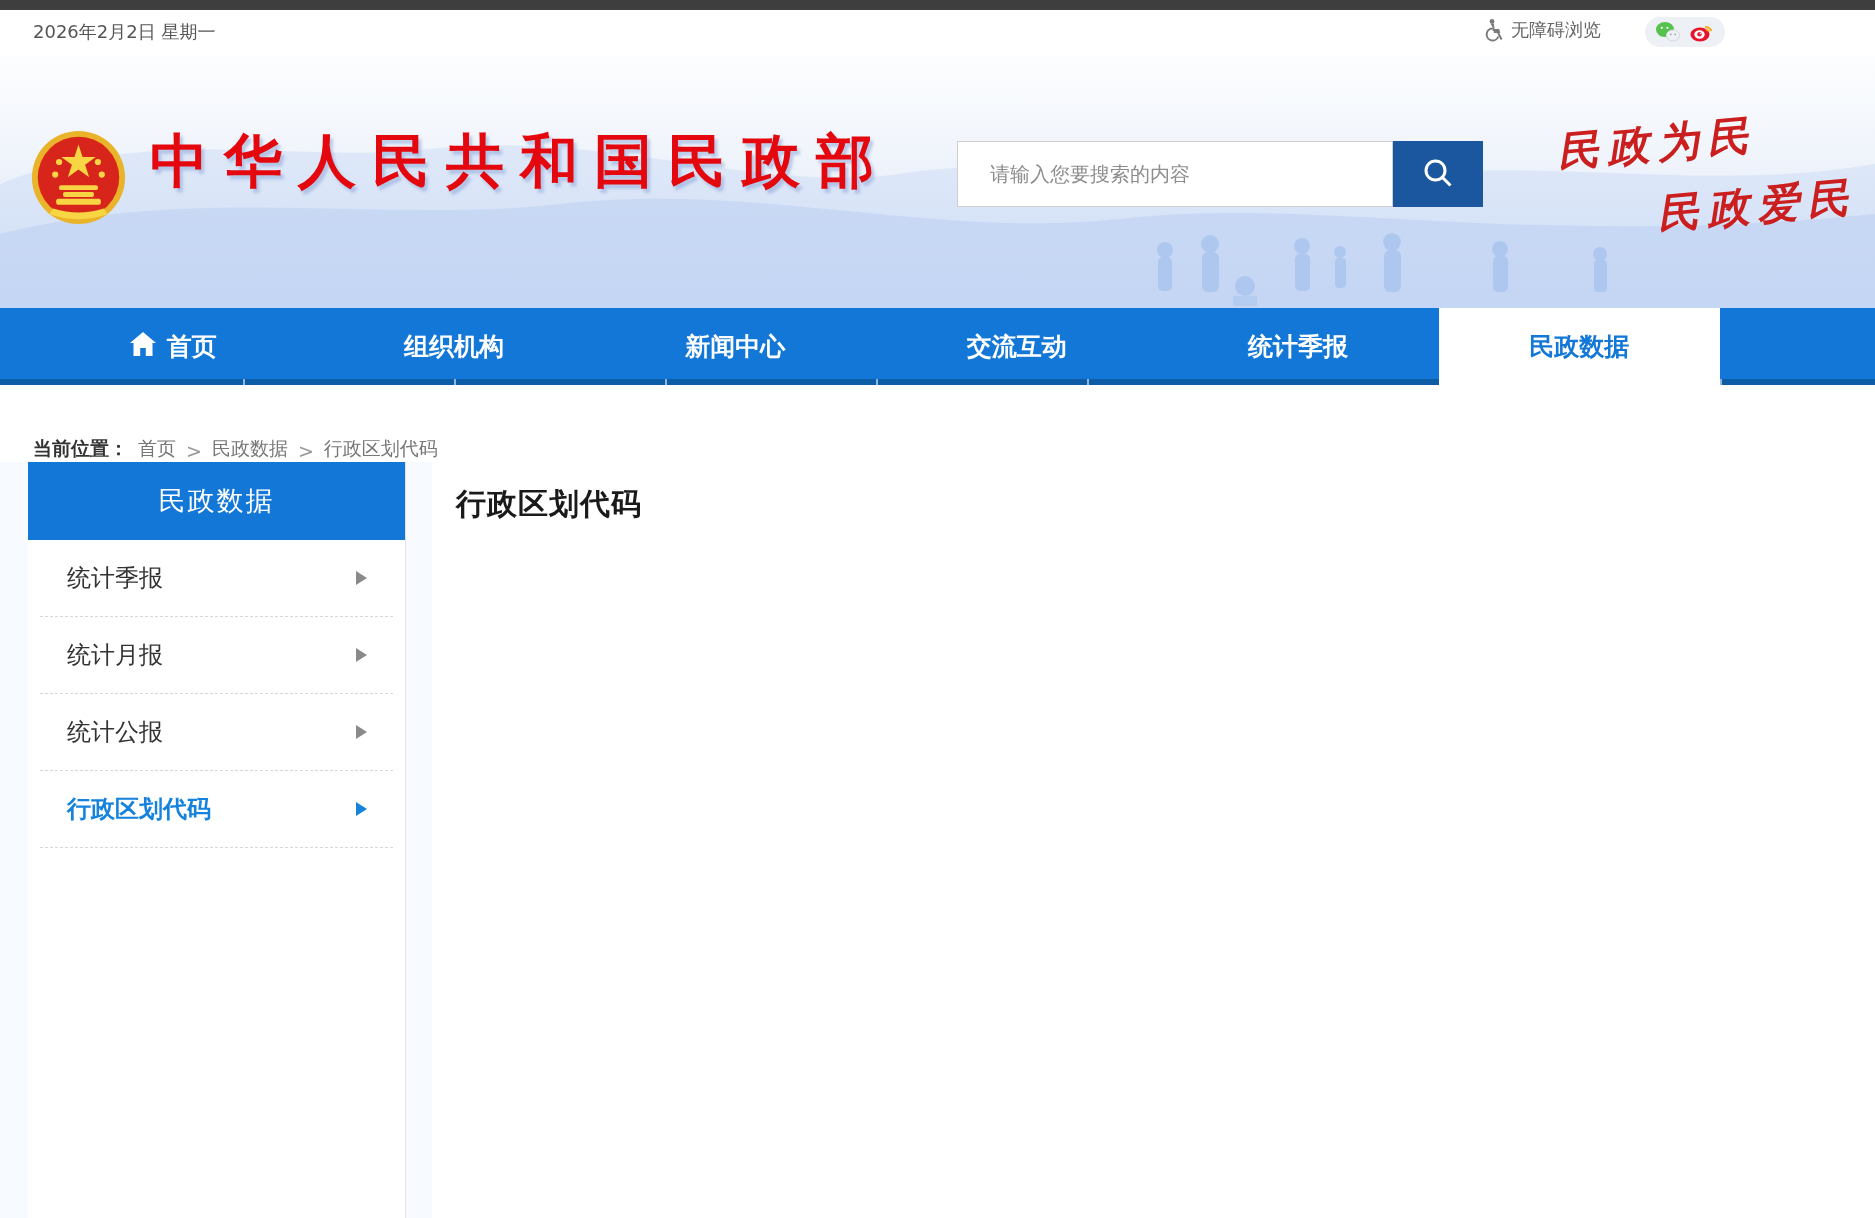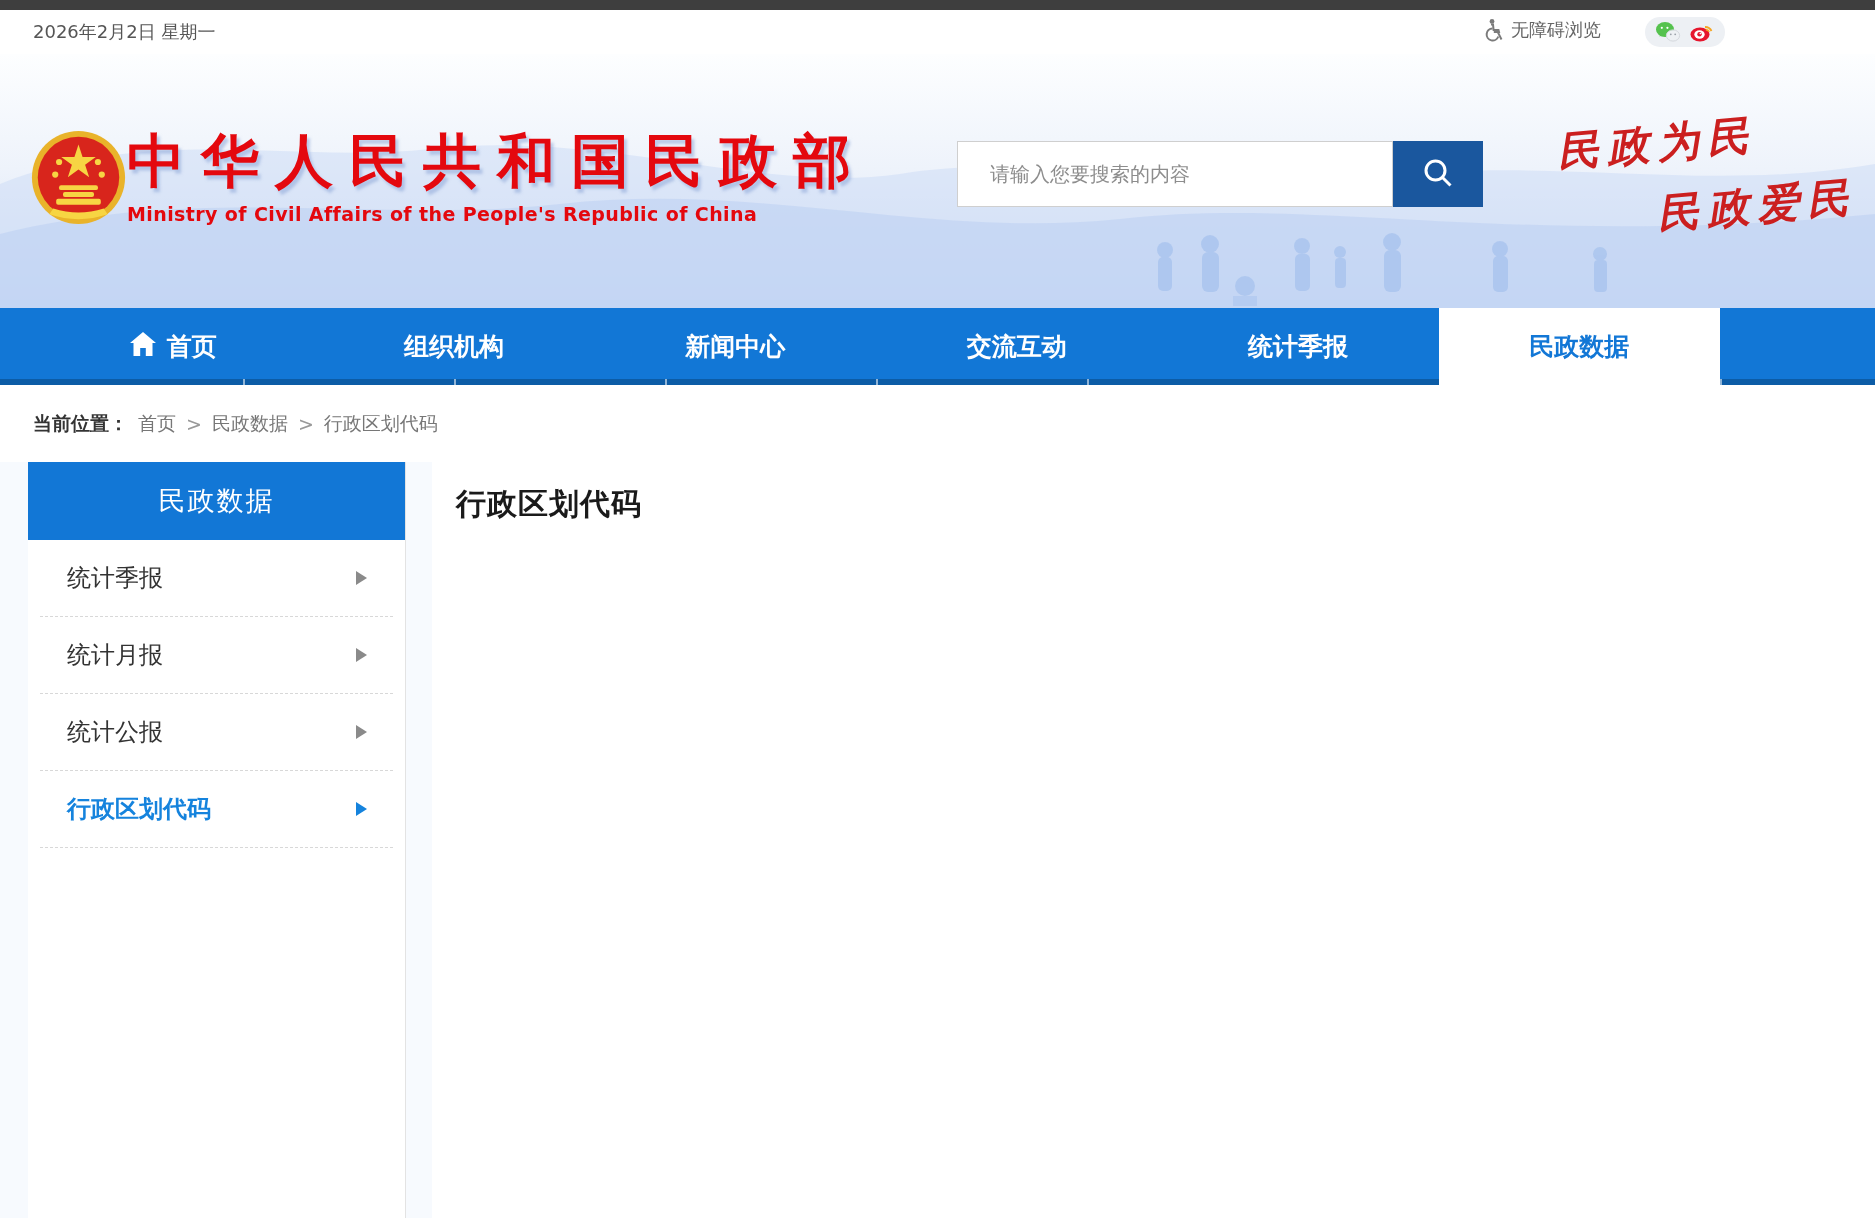--- a/index.html
+++ b/index.html
@@ -17,21 +17,21 @@
   .sns-pill { display:flex; align-items:center; gap:8px; background:#edf0f4;
     border-radius:15px; padding:4px 10px; margin-left:30px; }
   .sns-pill svg { display:block; cursor:pointer; }
 
   
   .header { position:relative; height:254px; overflow:hidden;
     background:linear-gradient(180deg,#fdfeff 0%,#eef3fb 45%,#dbe6f7 80%,#cfdef5 100%); }
   .header-art { position:absolute; inset:0; }
   .logo-row { position:absolute; left:30px; top:75px; display:flex; align-items:flex-start; }
   .emblem { width:97px; height:97px; }
-  .titles { }
+  .titles { margin-left:23px; }
   .title-cn { font-size:58px; font-weight:bold; color:#e4080e; letter-spacing:16px;
     line-height:64px; text-shadow:3px 4px 3px rgba(140,165,215,.55); white-space:nowrap; }
   .title-en { margin-top:10px; font-size:19px; font-weight:bold; color:#e4080e; letter-spacing:.4px; }
   .search-wrap { position:absolute; left:957px; top:87px; display:flex; }
   .search-input { width:436px; height:66px; border:1px solid #cfcfcf; background:#fff;
     padding:0 32px; font-size:20px; color:#333; outline:none;
     font-family:"DejaVu Sans","Liberation Sans",sans-serif; }
   .search-input::placeholder { color:#8d8d8d; }
   .search-btn { width:90px; height:66px; background:#1a579e; border:none; cursor:pointer;
     display:flex; align-items:center; justify-content:center; }
@@ -45,21 +45,21 @@
   .nav { position:relative; height:77px;
     background:linear-gradient(180deg,#1277d6 0,#1277d6 71px,#0c5ca6 71px,#0c5ca6 77px); }
   .nav-inner { position:absolute; left:32px; top:0; width:1688px; height:77px; display:flex; }
   .nav-item { flex:1 1 0; height:77px; display:flex; align-items:center; justify-content:center;
     gap:10px; color:#ffffff; font-size:25px; font-weight:bold; cursor:pointer; position:relative; z-index:2; }
   .nav-item.active { background:#ffffff; color:#1277d6; }
   .nav-sep { position:absolute; bottom:0; width:2px; height:6px;
     background:rgba(255,255,255,.55); z-index:3; }
 
   
-  .breadcrumb { height:77px; background:#ffffff; display:flex; align-items:center;
+  .breadcrumb { height:77px; background:#ffffff; display:flex; align-items:flex-end;
     padding-left:33px; font-size:19px; }
   .bc-label { color:#333; font-weight:bold; }
   .bc-link { color:#777; margin:0 10px; cursor:pointer; }
   .bc-sep { color:#999; }
 
   
   .content { display:flex; height:756px; background:#f7fafe; }
   .sidebar { width:378px; margin-left:28px; background:#ffffff;
     border-right:1px solid #e3e3e3; }
   .side-title { height:78px; background:#1277d6; color:#fff; font-size:27px;
@@ -155,21 +155,20 @@
         <circle cx="26" cy="47" r="3.2" fill="#f7d543"></circle>
         <circle cx="74" cy="47" r="3.2" fill="#f7d543"></circle>
         <rect x="30" y="58" width="40" height="5" rx="2" fill="#f7d543"></rect>
         <rect x="34" y="65" width="32" height="5" rx="2" fill="#f7d543"></rect>
         <rect x="27" y="72" width="46" height="6" rx="2" fill="#f7d543"></rect>
         <path d="M20 88 q30 10 60 0 l-4 -6 q-26 8 -52 0 Z" fill="#f7d543"></path>
       </svg>
     </span>
     <div class="titles">
       <div class="title-cn">中华人民共和国民政部</div>
-      <div class="title-en">Ministry of Civil Affairs of the People's Republic of China</div>
     </div>
   </div>
 
   <div class="search-wrap">
     <input class="search-input" type="text" placeholder="请输入您要搜索的内容" style="">
     <button class="search-btn">
       <span>
         <svg width="34" height="34" viewBox="0 0 34 34" fill="none">
           <circle cx="14.5" cy="14.5" r="9.5" stroke="#ffffff" stroke-width="3"></circle>
           <line x1="21.5" y1="21.5" x2="29.5" y2="29.5" stroke="#ffffff" stroke-width="3"></line>

